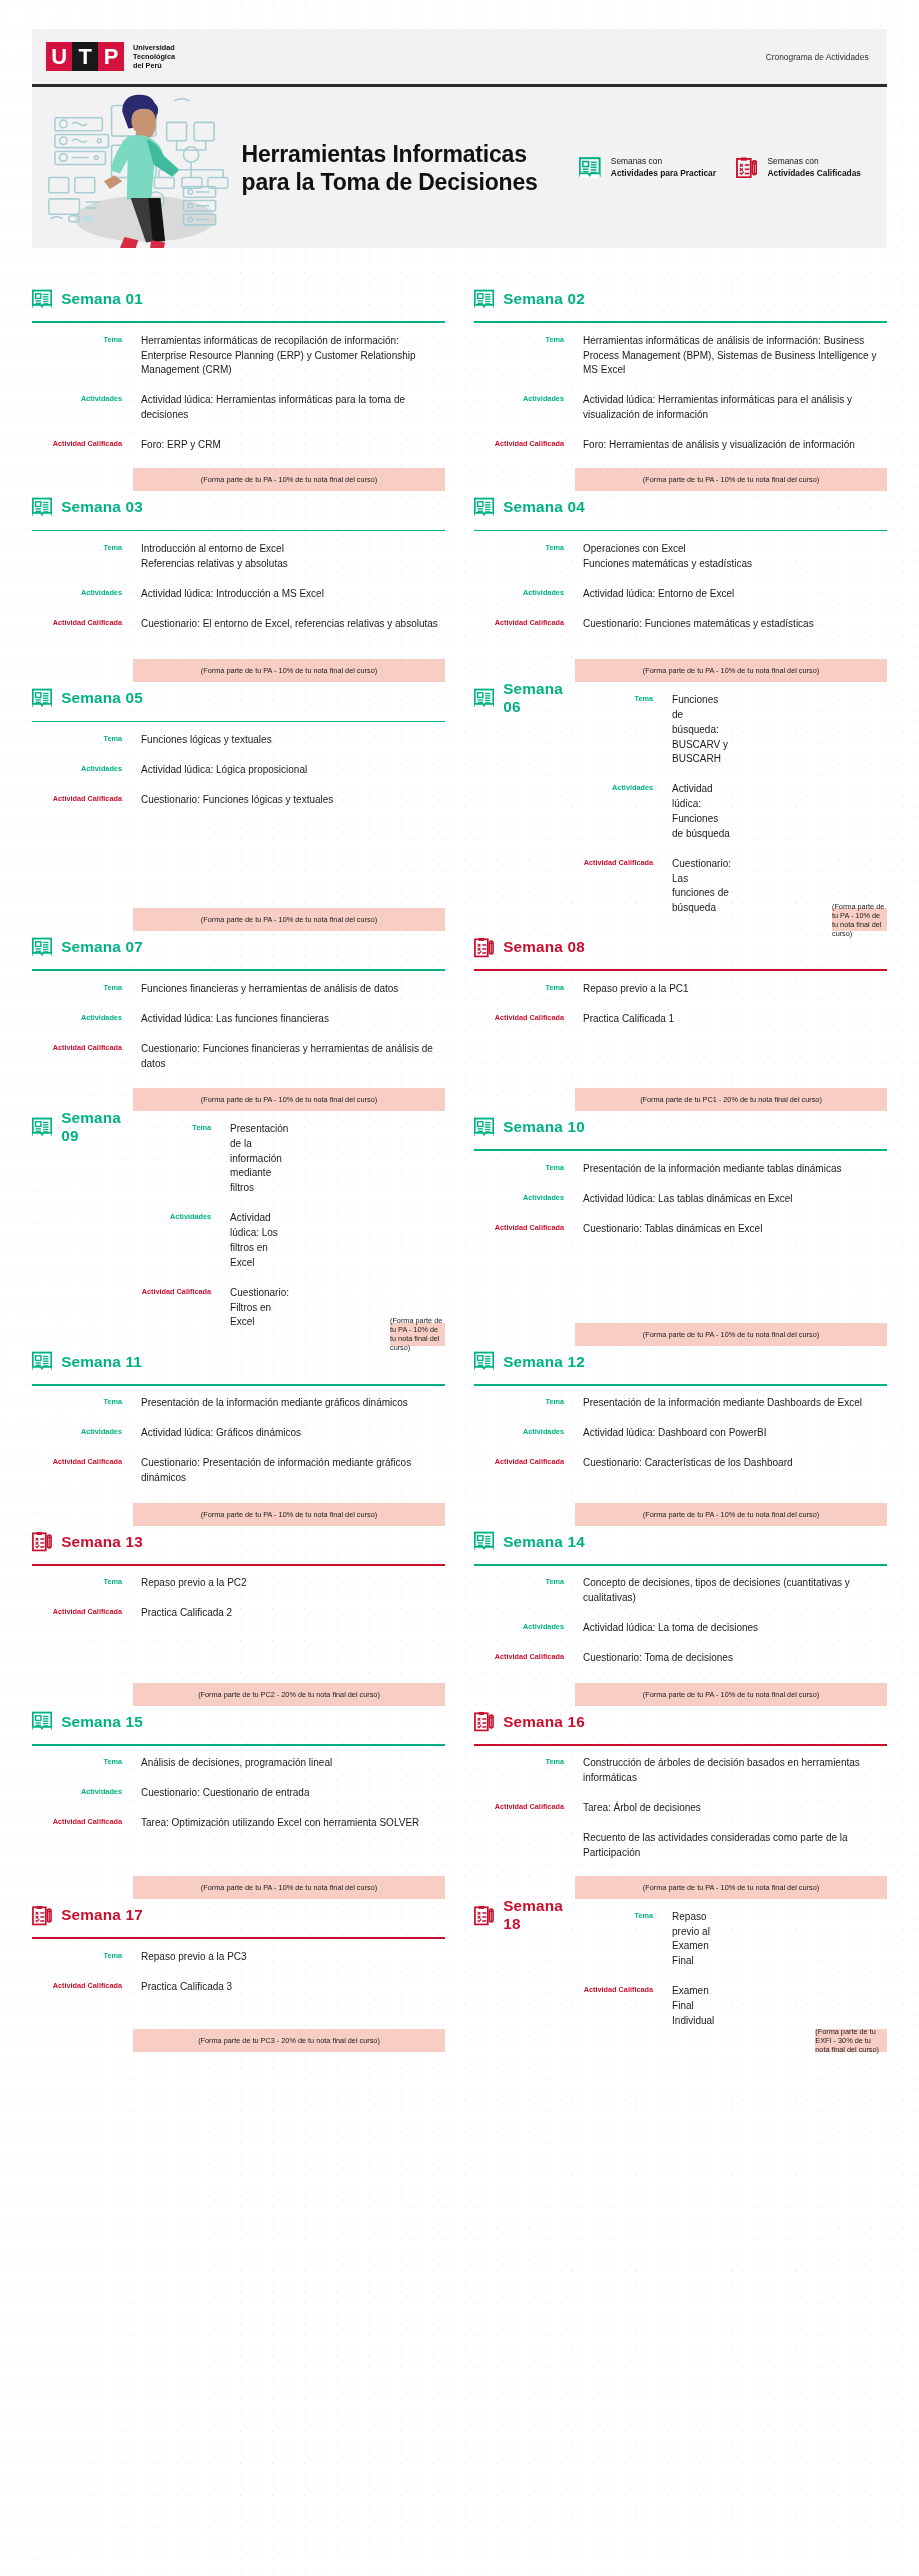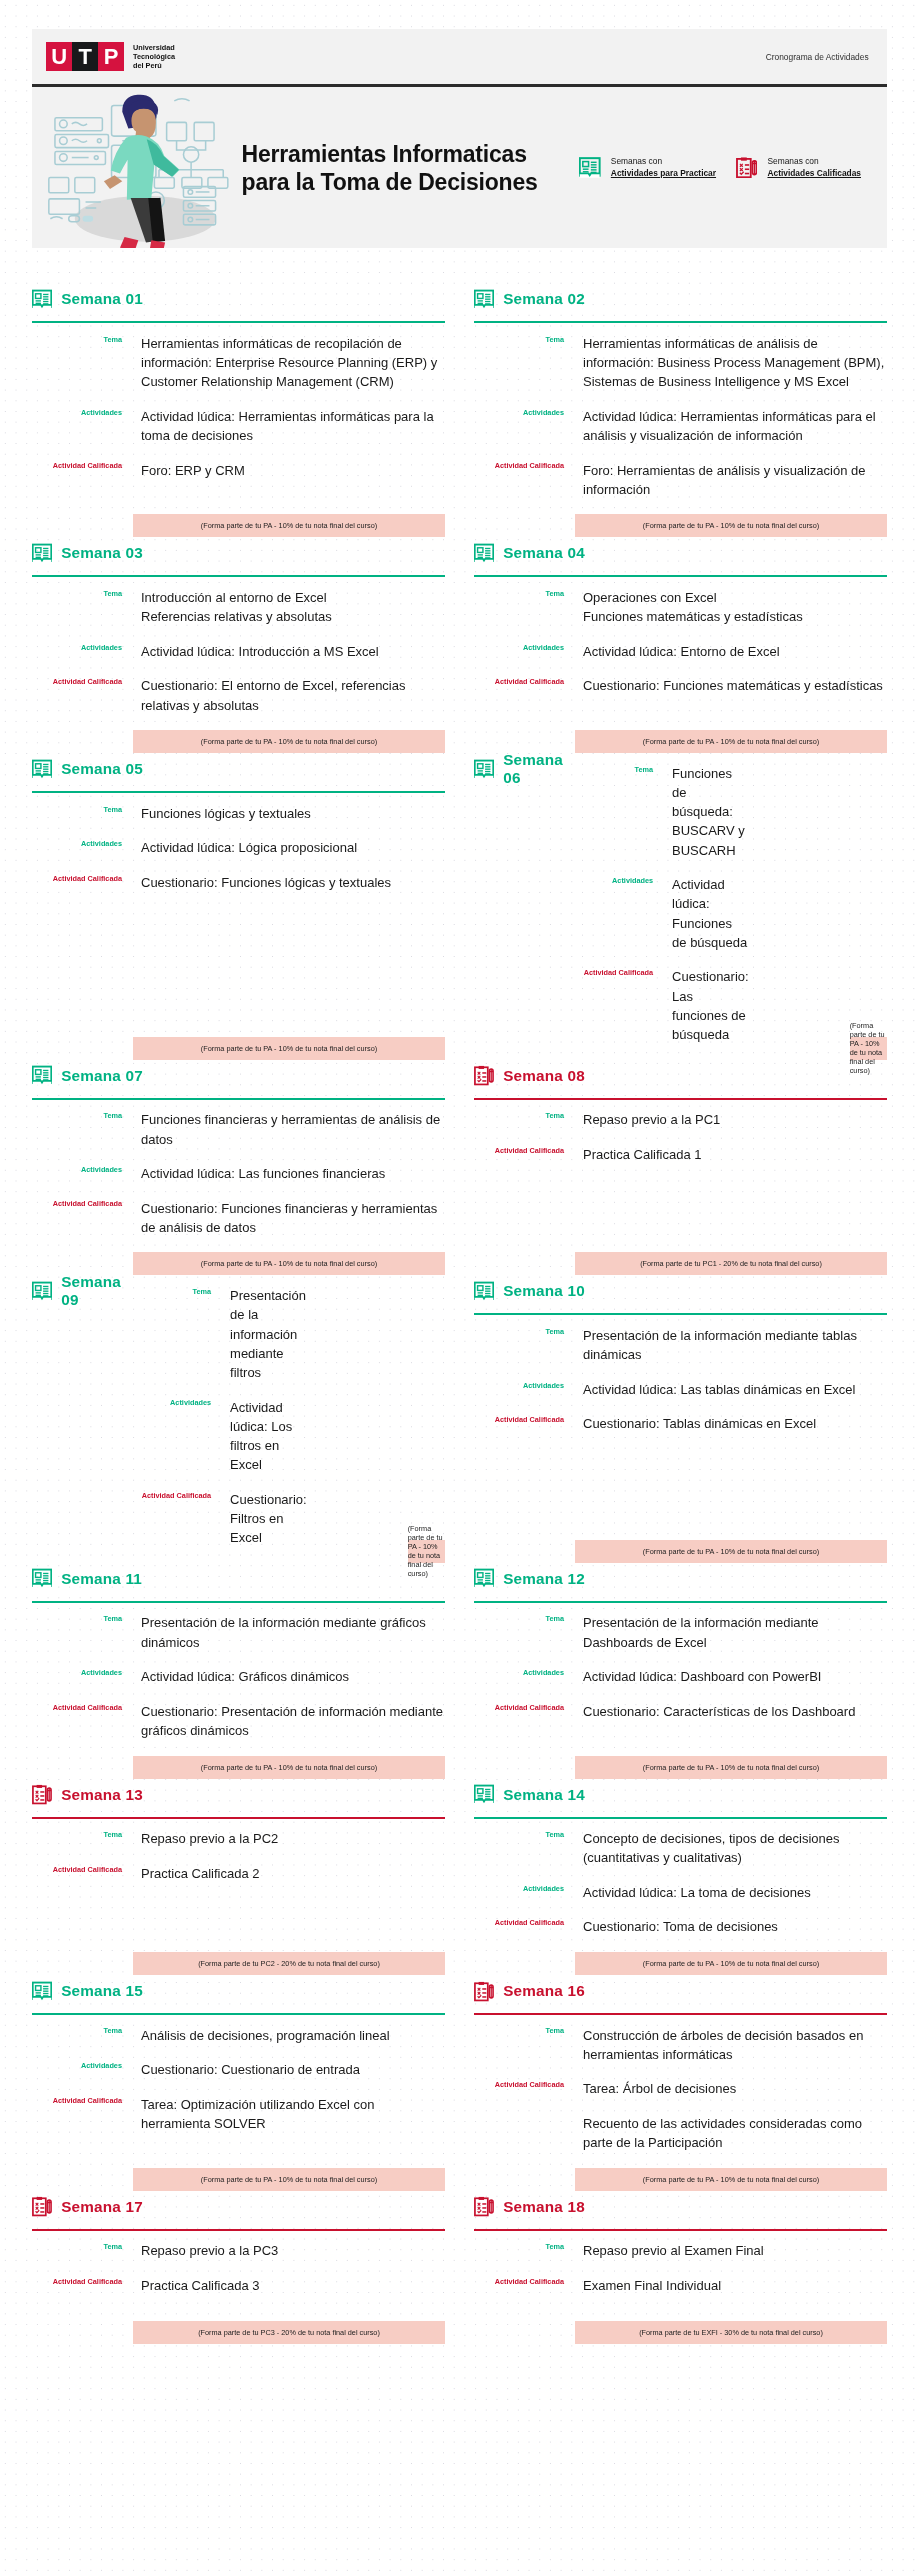--- a/index.html
+++ b/index.html
@@ -55,21 +55,21 @@
   .hero-art svg { position:absolute; left:0; top:0; }
   .hero-title {
     font-size:23px; font-weight:bold; line-height:1.22;
     letter-spacing:-0.2px;
     color:#111; margin-left:4.6px; width:322px;
   }
   .legend { margin-left:auto; margin-right:26px; display:flex; gap:20px; }
   .legend-row { display:flex; align-items:flex-start; gap:10px; }
   .legend-ico { width:21.4px; height:21.4px; flex:none; margin-top:0.8px;}
   .legend-txt { font-size:8.4px; line-height:1.38; color:#151515; }
-  .legend-txt b { font-weight:bold; display:block;text-decoration:underline; }
+  .legend-txt b { font-weight:bold; display:block; }
   .legend-txt .lead { display:block; font-weight:normal; }
 
   
   .grid {
     margin:35px 32px 0 32px;
     display:grid;
     grid-template-columns: 1fr 1fr;
     column-gap:29px;
   }
   .card { position:relative; }
@@ -83,21 +83,21 @@
   .card-divider.red { background:#c8102e; }
 
   .rows { padding-top:10.7px; }
   .row { display:flex; gap:19px; margin-bottom:15.3px; align-items:flex-start; }
   .row-label {
     width:90px; flex:none; text-align:right;
     font-size:7.3px; font-weight:bold; line-height:1.45; padding-top:0.8px;
   }
   .row-label.green { color:#00b283; }
   .row-label.red { color:#c8102e; }
-  .row-value { font-size:13px; line-height:1.48; color:#1a1a1a; flex:1; white-space:pre-line; }
+  .row-value { font-size:10px; line-height:1.48; color:#1a1a1a; flex:1; white-space:pre-line; }
 
   .note {
     margin-left:101px;
     background:#f7cdc4;
     height:23px;
     display:flex; align-items:center; justify-content:center;
     font-size:7.3px; color:#1c1c1c;
   }
 </style>
 </head>
@@ -829,21 +829,21 @@
       <div class="row-label green">Tema</div>
       <div class="row-value">Repaso previo a la PC3</div>
     </div>
           <div class="row">
       <div class="row-label red">Actividad Calificada</div>
       <div class="row-value">Practica Calificada 3</div>
     </div>
         </div>
     <div class="note" style="margin-top: auto;">(Forma parte de tu PC3 - 20% de tu nota final del curso)</div>
       </div>
-      <div class="card" style="display: flex; flex-direction: column; min-height: 153px;">
+      <div class="card" style="display: flex; min-height: 153px;">
     <div class="card-head">
       <span class="card-ico"><svg width="20" height="23" viewBox="0 0 28 28">
   <rect x="1.3" y="2.5" width="18" height="24" fill="none" stroke="#c8102e" stroke-width="2.4"></rect>
   <rect x="6.5" y="0.6" width="7.6" height="4.2" fill="#c8102e"></rect>
   <g fill="#c8102e">
     <path d="M4.6 9.6l1.1-1.1 1.3 1.3 1.3-1.3 1.1 1.1-1.3 1.3 1.3 1.3-1.1 1.1-1.3-1.3-1.3 1.3-1.1-1.1 1.3-1.3z"></path>
     <path d="M4.6 15.2l1.1-1.1 1.3 1.3 1.3-1.3 1.1 1.1-1.3 1.3 1.3 1.3-1.1 1.1-1.3-1.3-1.3 1.3-1.1-1.1 1.3-1.3z"></path>
     <path d="M4.4 21.3l1.2-1.2 1.3 1.3 2.6-2.7 1.2 1.2-3.8 3.9z"></path>
     <rect x="11.6" y="9.4" width="5.6" height="2.1"></rect>
     <rect x="11.6" y="15" width="5.6" height="2.1"></rect>

